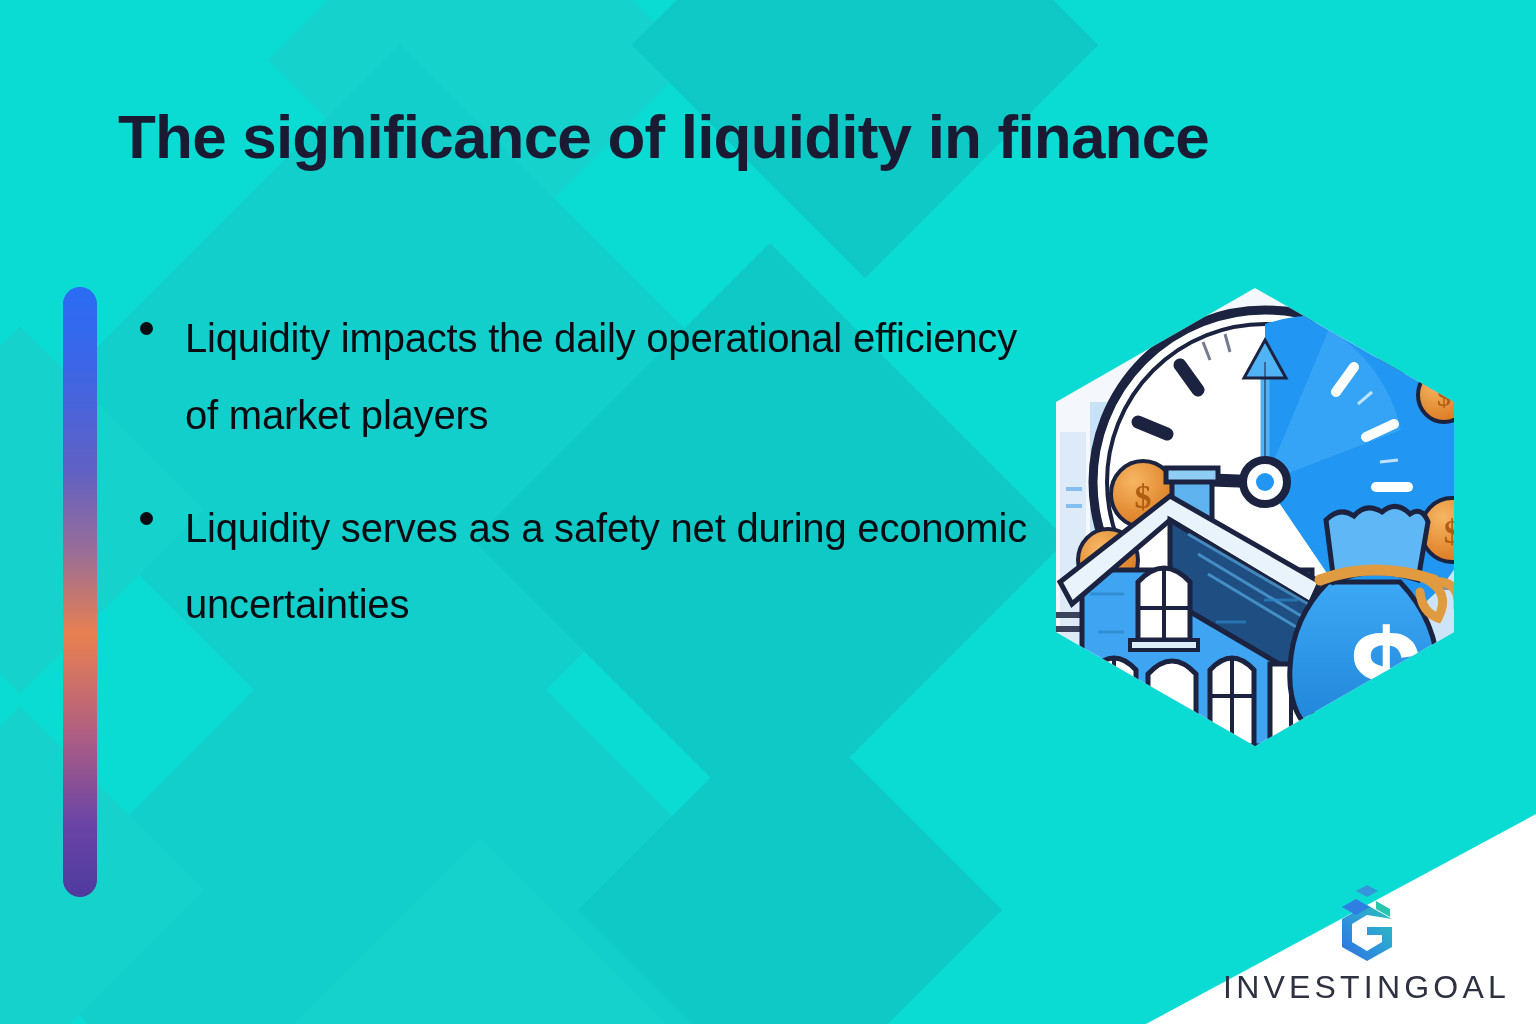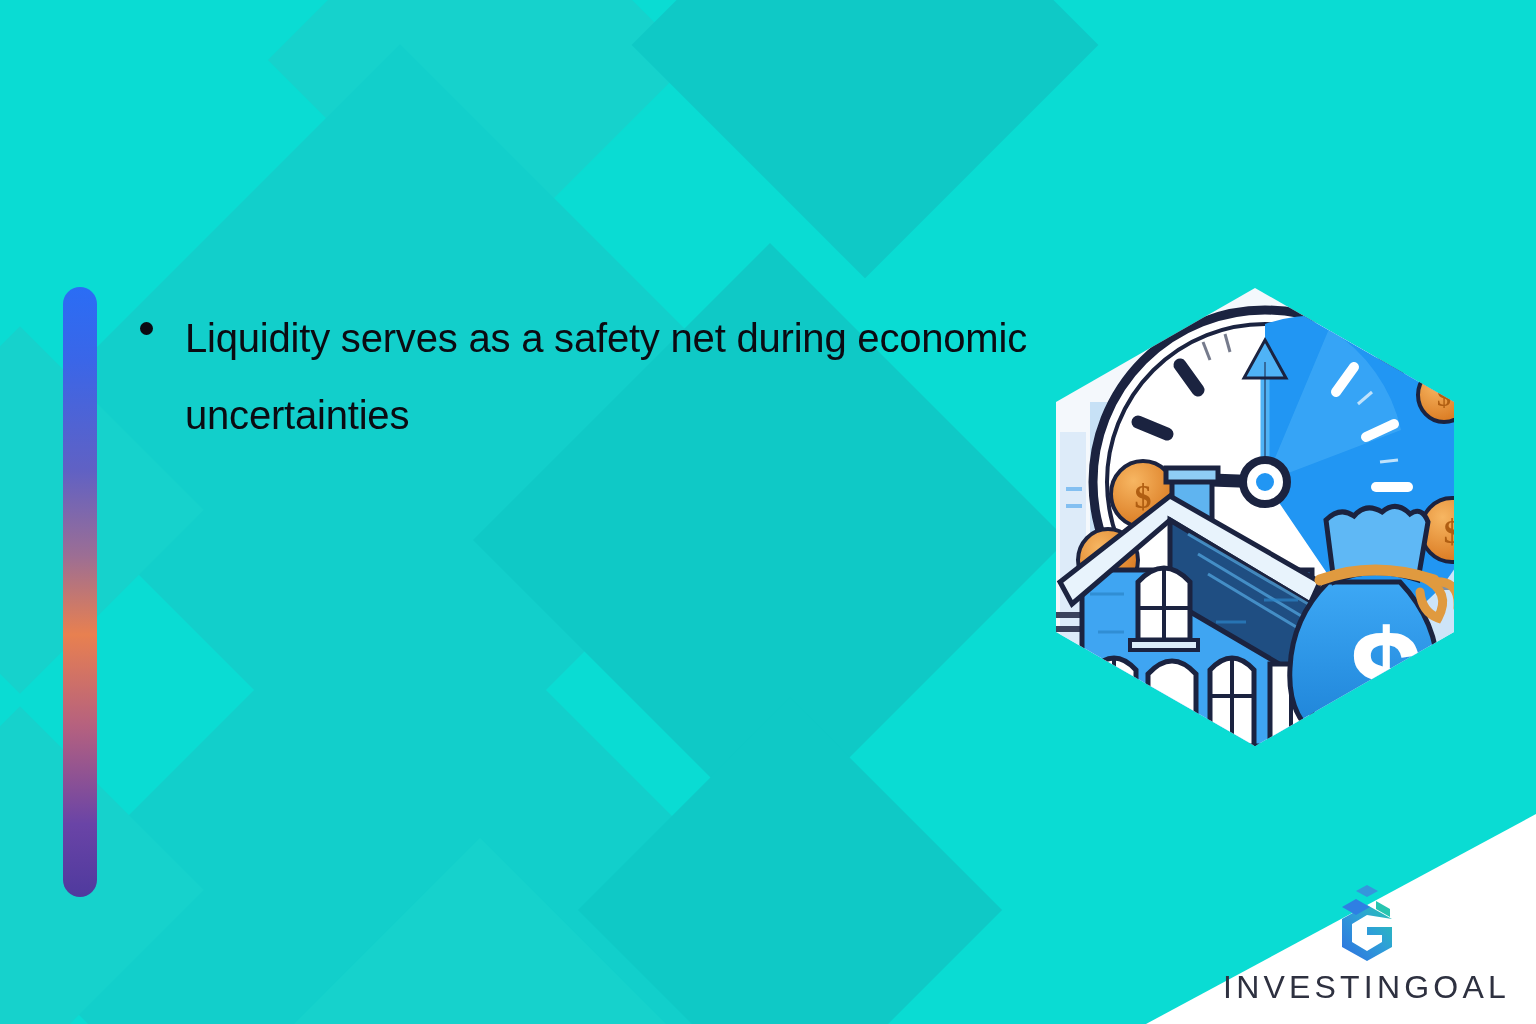--- a/index.html
+++ b/index.html
@@ -158,24 +158,29 @@
     <div class="wm wm-b"></div>
     <div class="wm wm-c"></div>
     <div class="wm wm-d dark"></div>
     <div class="wm wm-e soft"></div>
     <div class="wm wm-f soft"></div>
     <div class="wm wm-g soft"></div>
     <div class="wm wm-h dark"></div>
     <div class="wm wm-i dark"></div>
   </div>
 
+  <h1 class="title">The significance of liquidity in finance</h1>
 
   <div class="accent-bar"></div>
 
   <ul class="bullets">
+    <li class="bullet-item">
+      <span class="bullet-dot"></span>
+      <span class="bullet-text">Liquidity impacts the daily operational efficiency of market players</span>
+    </li>
     <li class="bullet-item">
       <span class="bullet-dot"></span>
       <span class="bullet-text">Liquidity serves as a safety net during economic uncertainties</span>
     </li>
   </ul>
 
   <div class="hex-wrap">
     <svg class="hex-art" viewBox="0 0 470 470" xmlns="http://www.w3.org/2000/svg">
       <defs>
         <clipPath id="hexClip">

